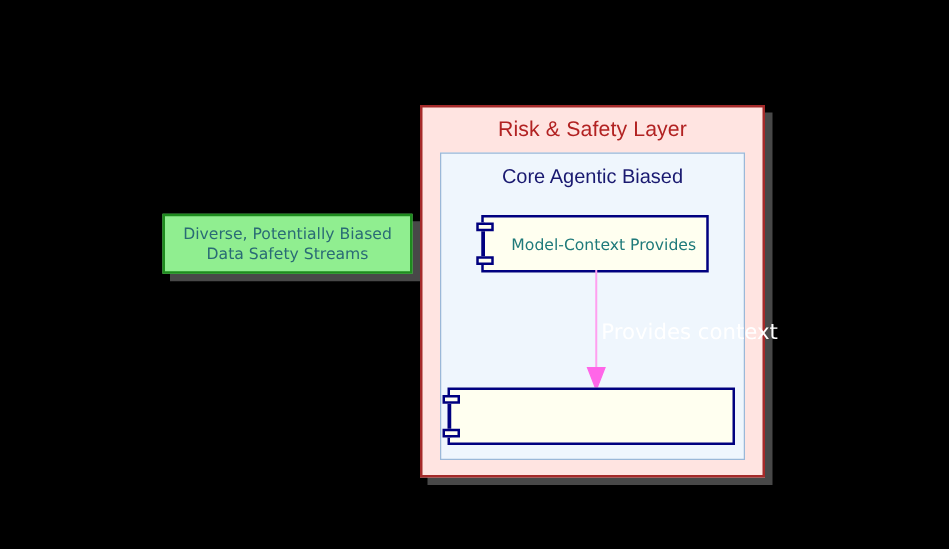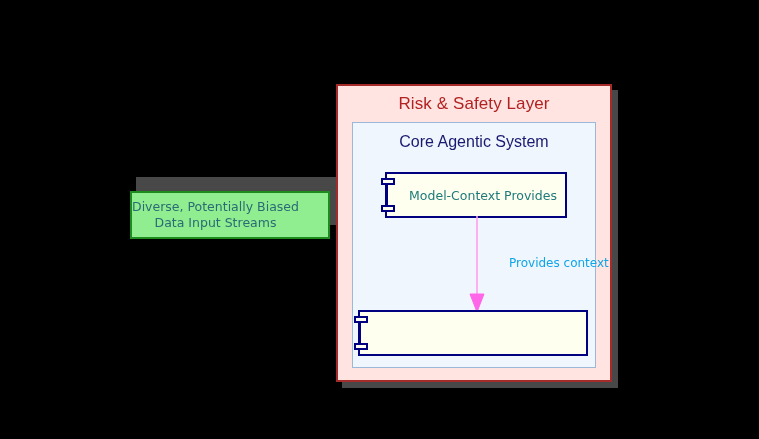--- a/index.html
+++ b/index.html
@@ -139,63 +139,63 @@
     position: absolute;
     left: 130px;
     top: 171px;
     width: 200px;
     height: 48px;
     background: #90EE90;
     border: 2px solid #1E8B1E;
     box-sizing: border-box;
     display: flex;
     align-items: center;
-    margin-top: 20px;
+    justify-content: center;
   }
   #data-input-label {
     font-family: "DejaVu Sans", sans-serif;
     font-size: 12.5px;
     color: #2A6B75;
     line-height: 1.25;
     text-align: center;
   }
 
   
   #arrow-provides-context {
     position: absolute;
     left: 430px;
     top: 216px;
     width: 100px;
     height: 98px;
     pointer-events: none;
   }
   #arrow-label {
     position: absolute;
-    left: 509px;
+    left: 481px;
     top: 256px;
     font-family: "DejaVu Sans", sans-serif;
-    font-size: 12px;
-    color: #0ea5e9;
+    font-size: 17px;
+    color: #ffffff;
     white-space: nowrap;
   }
 </style>
 </head>
 <body>
 
 <div id="canvas">
 
   <div class="shadow" style="left:342px; top:90px; width:276px; height:298px;"></div>
   <div class="shadow" style="left:136px; top:177px; width:200px; height:48px;"></div>
 
   <div id="risk-layer">
     <div id="risk-layer-title">Risk &amp; Safety Layer</div>
   </div>
 
   <div id="core-system">
-    <div id="core-system-title">Core Agentic System</div>
+    <div id="core-system-title">Core Agentic Biased</div>
   </div>
 
   <div id="mcp-component" class="component">
     <span class="comp-icon">
       <span class="bar"></span>
       <span class="tab top"></span>
       <span class="tab bottom"></span>
     </span>
     <span class="component-label">Model-Context Provides</span>
   </div>
@@ -210,17 +210,17 @@
     <span class="comp-icon">
       <span class="bar"></span>
       <span class="tab top"></span>
       <span class="tab bottom"></span>
     </span>
   </div>
 
   <div id="data-input">
     <div id="data-input-label">
       <span>Diverse, Potentially Biased</span><br>
-      <span>Data Input Streams</span>
+      <span>Data Safety Streams</span>
     </div>
   </div>
 
 </div>
 
 </body></html>

